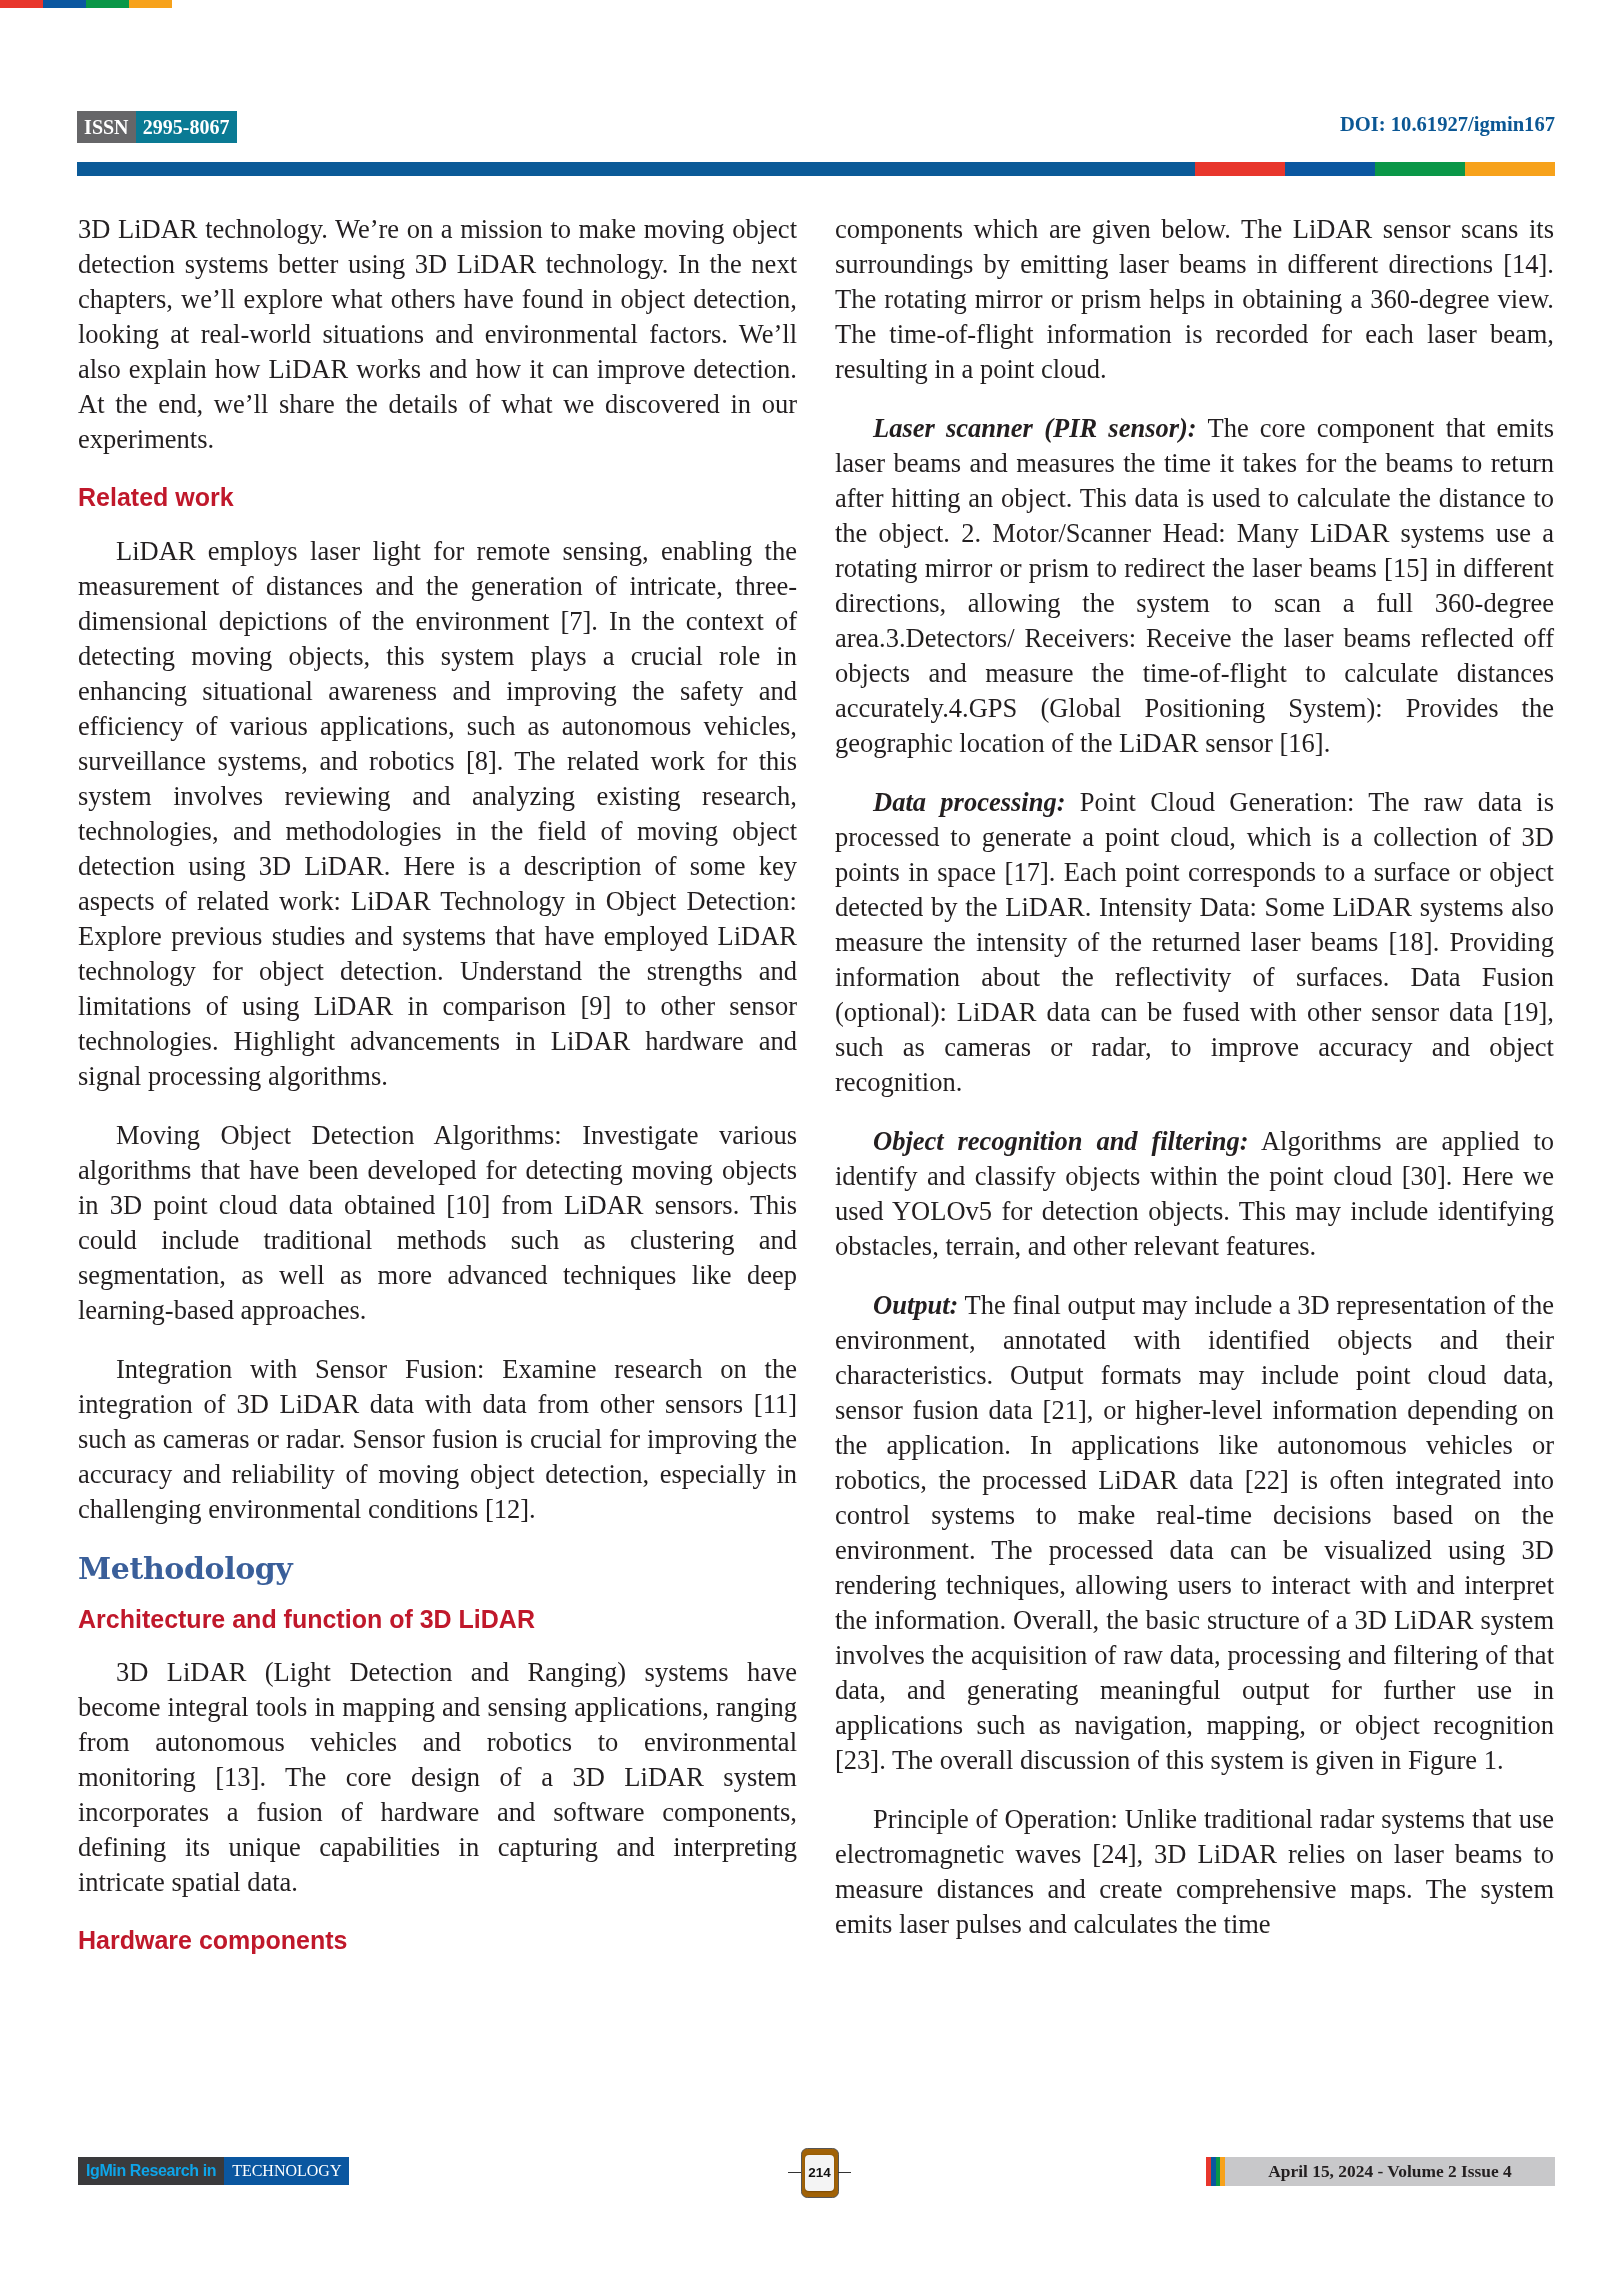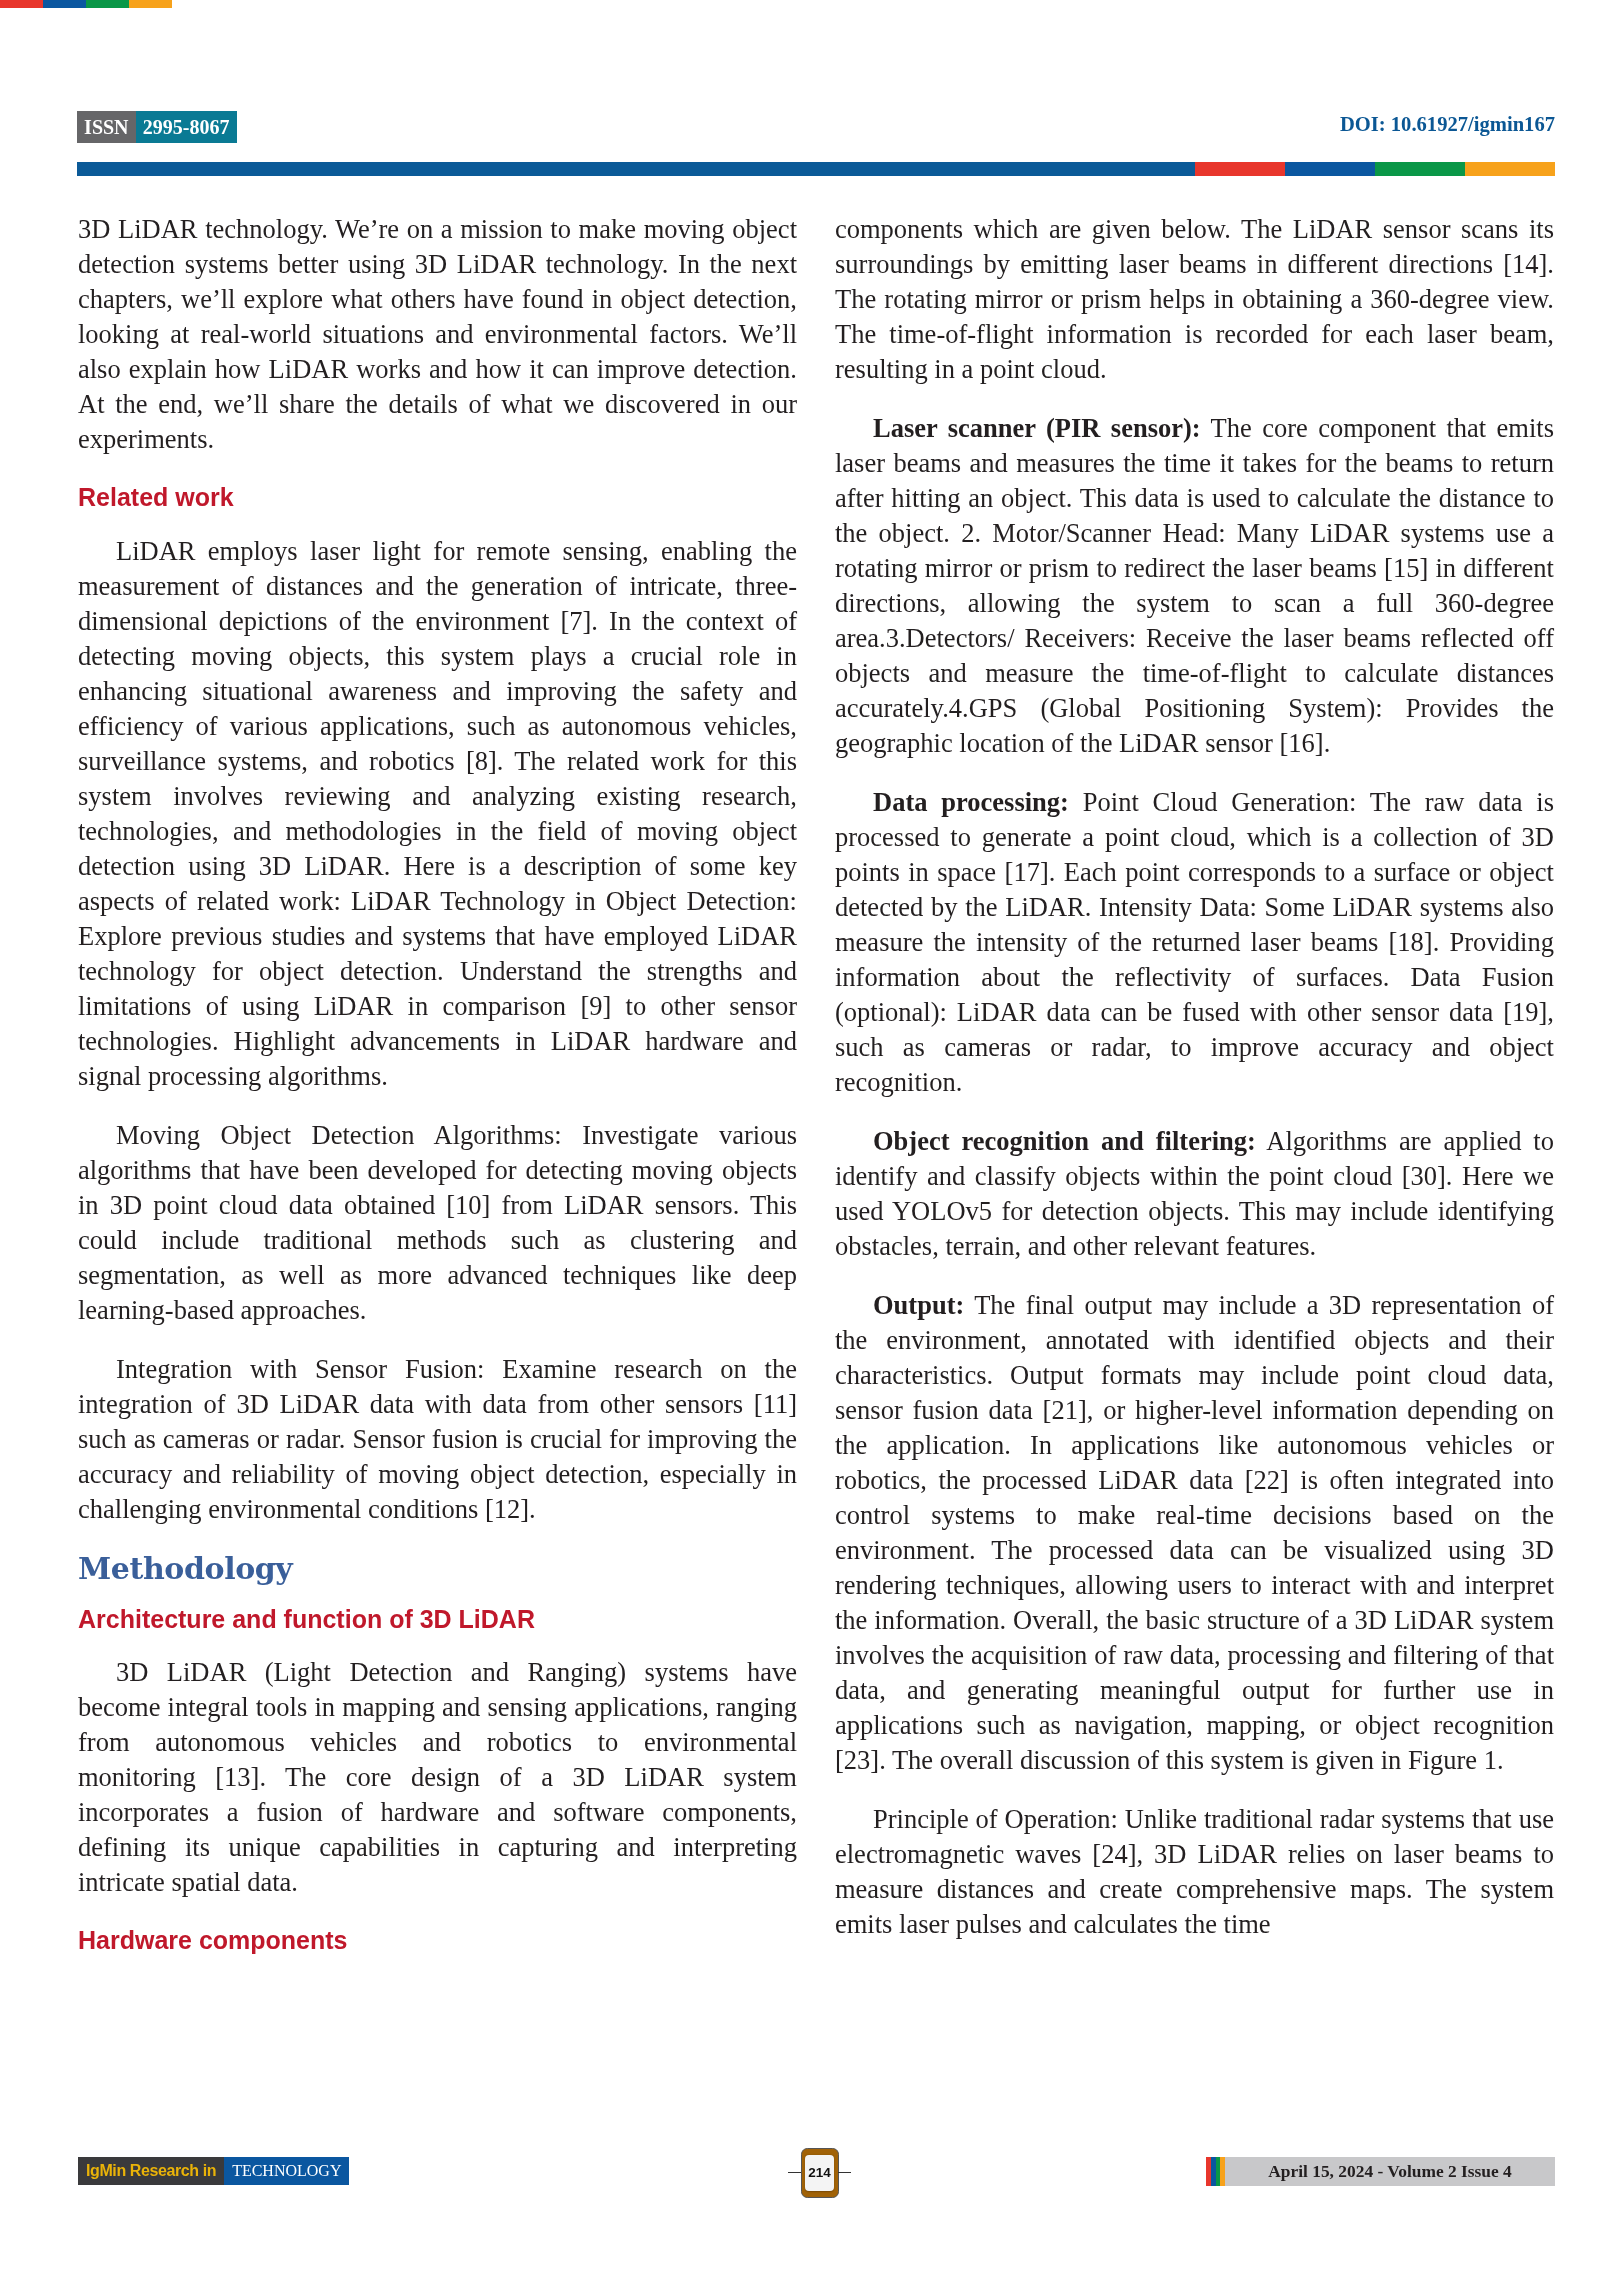--- a/index.html
+++ b/index.html
@@ -11,25 +11,25 @@
   .issn .v { background: #0a7a94; padding: 0 7.1px; line-height: 32px; }
   .doi { position: absolute; right: 68px; top: 113px; font-family: "Liberation Serif", serif; font-weight: bold; font-size: 20.6px; color: #0b5794; }
   .rule { position: absolute; left: 77px; top: 162px; width: 1478px; height: 13.5px; display: flex; }
   .rule .main { flex: 1; background: #0b5a98; }
   .rule .seg { width: 90px; }
   .col { position: absolute; top: 212px; width: 719px; font-size: 26.5px; line-height: 35px; text-align: justify; font-family: "Liberation Serif", serif; }
   .col.left { left: 78px; }
   .col.right { left: 835px; }
   .col p { margin: 0 0 24px 0; text-indent: 38px; }
   .col p.noindent { text-indent: 0; }
-  .col b { font-weight: bold; }
+  .col b { font-weight: bold; font-style: italic; }
   h3.sub { font-family: "Liberation Sans", sans-serif; font-weight: bold; color: #c0182b; font-size: 25px; margin: 0 0 20.6px 0; line-height: 32px; }
   h2.sec { font-family: "DejaVu Serif", serif; font-weight: bold; color: #3a5f9a; font-size: 30px; margin: 0 0 16px 0; line-height: 36px; letter-spacing: -0.4px; }
   .footer-left { position: absolute; left: 78px; top: 2157px; height: 28px; display: flex; font-size: 16px; }
-  .footer-left .a { background: #3a3a3c; color: #eab308; font-family: "Liberation Sans", sans-serif; font-weight: bold; padding: 0 8px; line-height: 28px; letter-spacing: -0.4px; }
+  .footer-left .a { background: #3a3a3c; color: #0ea5e9; font-family: "Liberation Sans", sans-serif; font-weight: bold; padding: 0 8px; line-height: 28px; letter-spacing: -0.4px; }
   .footer-left .b { background: #0b57a0; color: #fff; font-family: "Liberation Serif", serif; padding: 0 8px; line-height: 28px; }
   .page-num-wrap { position: absolute; left: 788px; top: 2147px; width: 63px; height: 51px; display: flex; align-items: center; justify-content: center; }
   .page-num-wrap .line { position: absolute; top: 24.6px; height: 1.6px; width: 12.7px; background: #333; }
   .page-num-wrap .line.l { left: 0; }
   .page-num-wrap .line.r { right: 0; }
   .page-num-box { width: 36px; height: 48px; border: 1.6px solid #555; border-radius: 6.3px; display: flex; align-items: center; justify-content: center; background: #a16207; }
   .page-num-inner { width: 28.5px; height: 36px; border-radius: 4px; background: #f4f4f4; box-shadow: 0 0.8px 1.6px rgba(0,0,0,0.25); display: flex; align-items: center; justify-content: center; font-family: "Liberation Sans", sans-serif; font-weight: bold; font-size: 13.5px; color: #111; }
   .footer-right { position: absolute; left: 1206px; top: 2157px; width: 349px; height: 28.5px; display: flex; }
   .footer-right .bars { display: flex; width: 19px; height: 28.5px; }
   .footer-right .bars span { flex: 1; }

